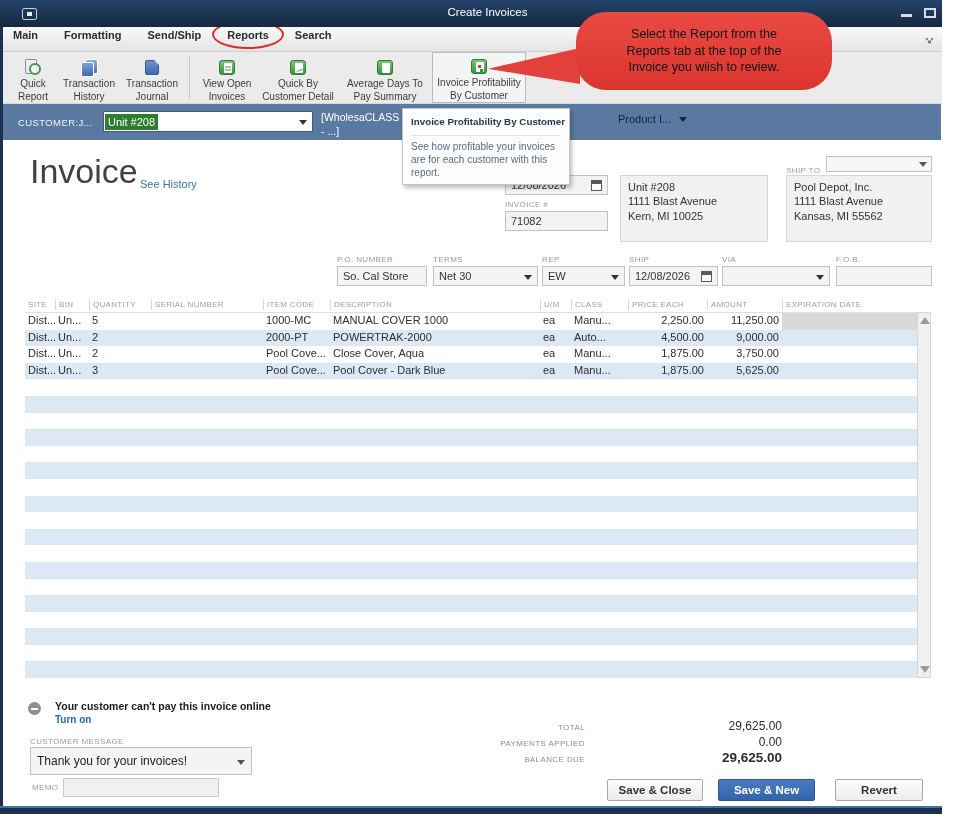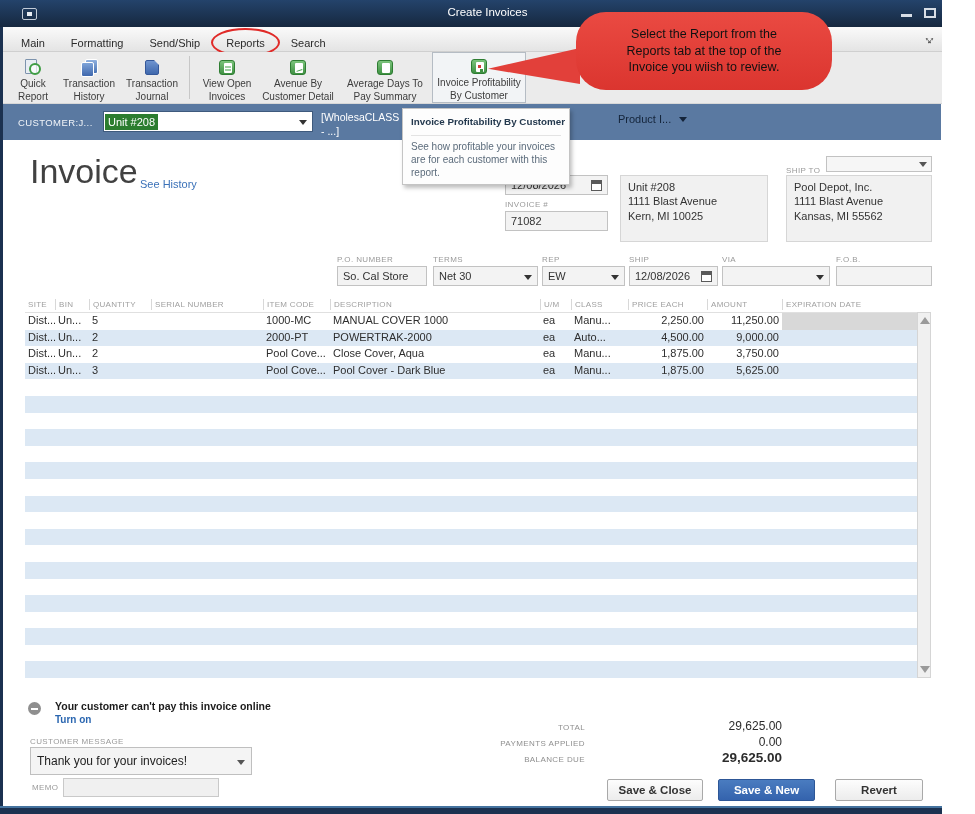--- a/index.html
+++ b/index.html
@@ -21,21 +21,21 @@
   .glyph-max { width:12px; height:10px; border:2px solid #d7dde5; top:8px; }
   .glyph-close { font-size:14px; font-weight:bold; color:#d7dde5; top:4px; line-height:14px; }
 
   .frame-left { position:absolute; left:0; top:27px; width:3px; bottom:0; background:#1b3150; z-index:4; }
   .frame-right { position:absolute; left:965px; top:27px; width:10px; bottom:0; background:#1b3150; z-index:4; }
   .frame-bottom { position:absolute; left:0; top:806px; width:975px; height:8px; background:#1b3150; border-top:2px solid #44739f; z-index:4; }
 
   
   .tabsrow { position:absolute; left:3px; top:27px; width:962px; height:25px;
     background:linear-gradient(#fafafa,#e4e4e4); border-bottom:1px solid #cfcfcf; }
-  .tabs { display:flex; align-items:flex-end; height:100%; padding-left:16px; gap:22px; }
+  .tabs { display:flex; align-items:flex-start; height:100%; padding-left:8px; gap:22px;font-weight:bold; }
   .tab { font-size:11px; color:#2b2b2b; position:relative; padding:2px 2px; cursor:default; }
   .tab-reports::after { content:""; position:absolute; left:-13px; right:-13px; top:-7px; bottom:-6px;
     border:2.5px solid #e02a28; border-radius:50%; }
   .ribbon-expand { position:absolute; left:919px; top:5px; width:15px; height:15px; }
   .ribbon-expand span { position:absolute; left:0; top:0; width:15px; height:15px; text-align:center;
     font-size:12px; color:#555; line-height:15px; }
   .rot45 { transform:rotate(45deg); }
   .rot135 { transform:rotate(-45deg); }
   .ribbon-chevron { position:absolute; left:946px; top:10px; width:8px; height:8px;
     border-top:2px solid #555; border-right:2px solid #555; transform:rotate(-45deg); }
@@ -202,21 +202,21 @@
       <div class="ticon icon-doc-blue"></div>
       <div class="lbl"><span>Transaction</span><br><span>Journal</span></div>
     </div>
     <div class="tb-divider"></div>
     <div class="tbtn tb-w4">
       <div class="ticon icon-green lines"></div>
       <div class="lbl"><span>View Open</span><br><span>Invoices</span></div>
     </div>
     <div class="tbtn tb-w5">
       <div class="ticon icon-green chart"></div>
-      <div class="lbl"><span>Avenue By</span><br><span>Customer Detail</span></div>
+      <div class="lbl"><span>Quick By</span><br><span>Customer Detail</span></div>
     </div>
     <div class="tbtn tb-w6">
       <div class="ticon icon-green"></div>
       <div class="lbl"><span>Average Days To</span><br><span>Pay Summary</span></div>
     </div>
     <div class="tbtn tb-w7 sel">
       <div class="ticon icon-green dots"></div>
       <div class="lbl"><span>Invoice Profitability</span><br><span>By Customer</span></div>
     </div>
   </div>

